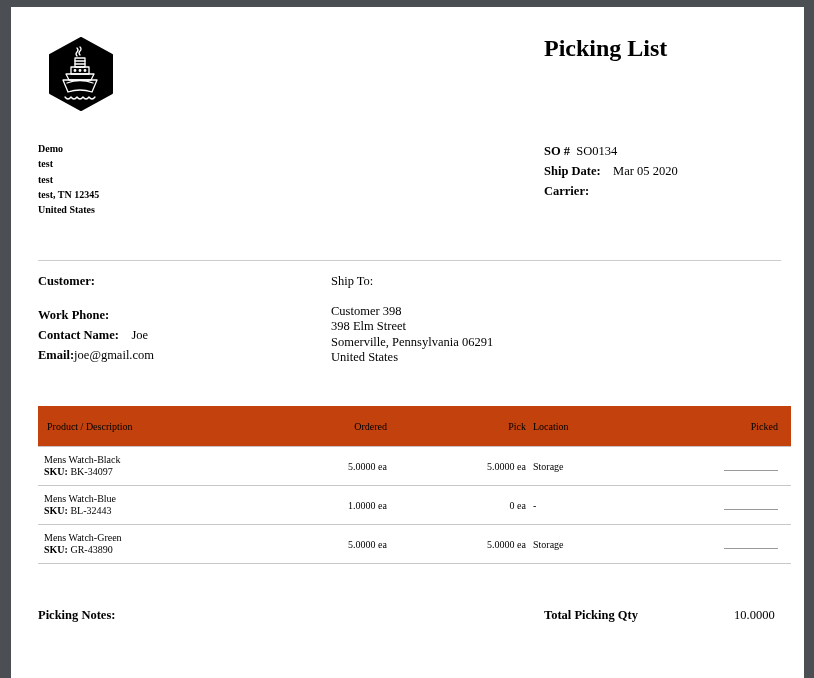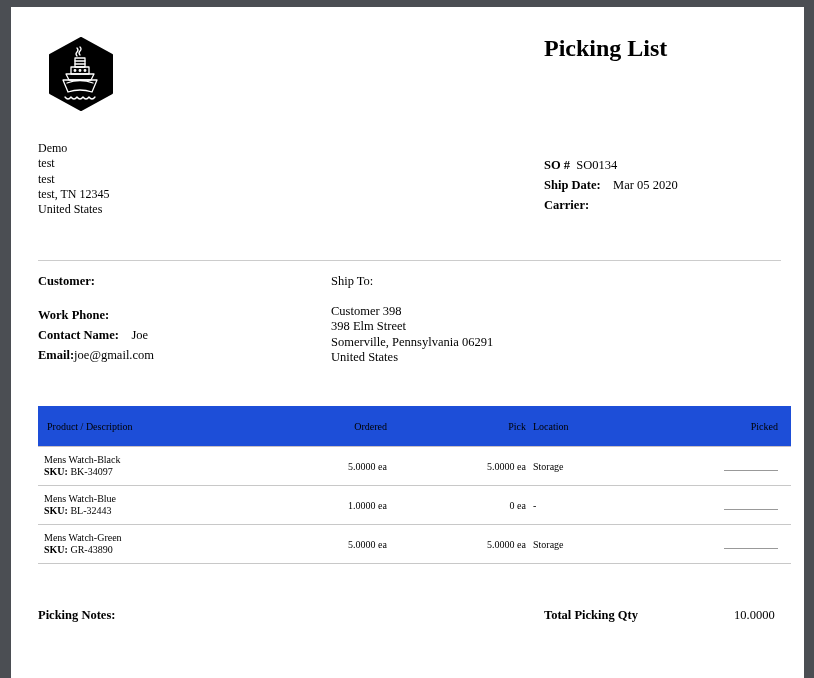--- a/index.html
+++ b/index.html
@@ -11,32 +11,32 @@
       position: relative;
     }
     .page {
       position: absolute; left: 11px; top: 7px;
       width: 793px; height: 690px;
       background: #fff;
     }
     .abs { position: absolute; }
     .logo { left: 36px; top: 29px; width: 68px; height: 76px; }
     .title { left: 533px; top: 28px; font-size: 24px; font-weight: bold; }
-    .from { left: 27px; top: 134px; font-size: 12px; font-weight: normal; line-height: 15.3px; }
-    .so-meta { left: 533px; top: 134px; font-size: 12.5px; line-height: 20px; margin-top: 14px; }
+    .from { left: 27px; top: 134px; font-size: 10px; font-weight: bold; line-height: 15.3px; }
+    .so-meta { left: 533px; top: 134px; font-size: 12.5px; line-height: 20px; }
     .so-meta b { font-weight: bold; }
     .so-meta .val { font-weight: normal; }
     .divider { left: 27px; top: 253px; width: 743px; height: 0; border-top: 1.5px solid #ccc; }
     .cust-head { left: 27px; top: 267px; font-size: 12.5px; font-weight: bold; }
     .cust-block { left: 27px; top: 298px; font-size: 12.5px; line-height: 20px; }
     .cust-block b { font-weight: bold; }
     .ship-head { left: 320px; top: 267px; font-size: 12.5px; font-weight: normal; }
     .ship-block { left: 320px; top: 297px; font-size: 12.5px; line-height: 15.3px; }
     .tbl { left: 27px; top: 399px; width: 753px; border-collapse: collapse; font-size: 10px; }
-    .tbl th { background: #1d4ed8; font-weight: normal; height: 40px; padding: 0; border-bottom: 1.5px solid #c8c0c4; }
+    .tbl th { background: #c2410c; font-weight: normal; height: 40px; padding: 0; border-bottom: 1.5px solid #c8c0c4; }
     .tbl td { height: 38px; padding: 0; border-bottom: 1.5px solid #c8c8c8; vertical-align: middle; }
     .c1 { width: 290px; text-align: left; padding-left: 6px !important; }
     .c2 { width: 50px; text-align: right; }
     .c3 { width: 139px; text-align: right; }
     .c4 { width: 110px; text-align: left; padding-left: 7px !important; }
     .c5 { text-align: right; padding-right: 13px !important; }
     .tbl th.c1 { padding-left: 9px !important; }
     .prod-line { line-height: 12px; }
     .blank { display: inline-block; width: 54px; border-bottom: 1px solid #999; margin-top: 10px; }
     .notes { left: 27px; top: 601px; font-size: 12.5px; font-weight: bold; }

